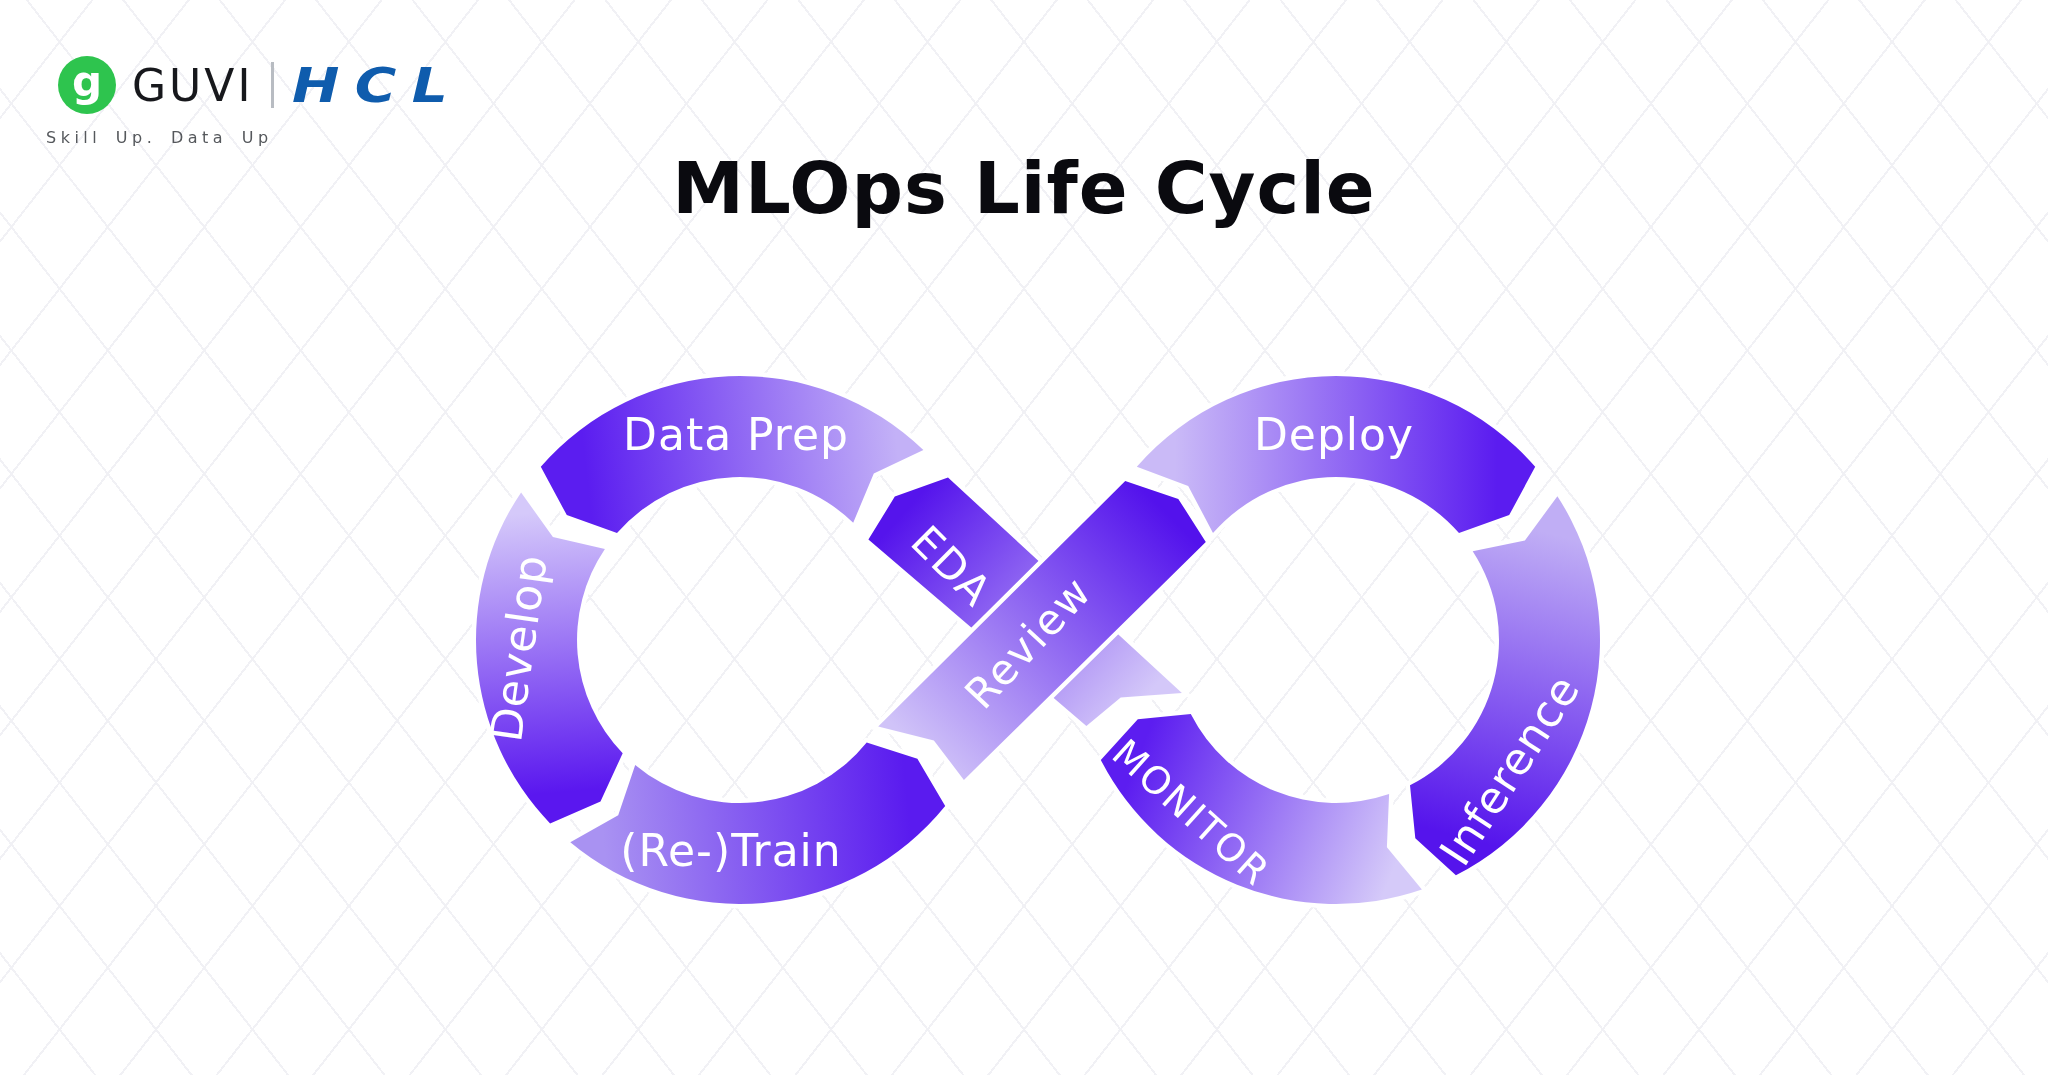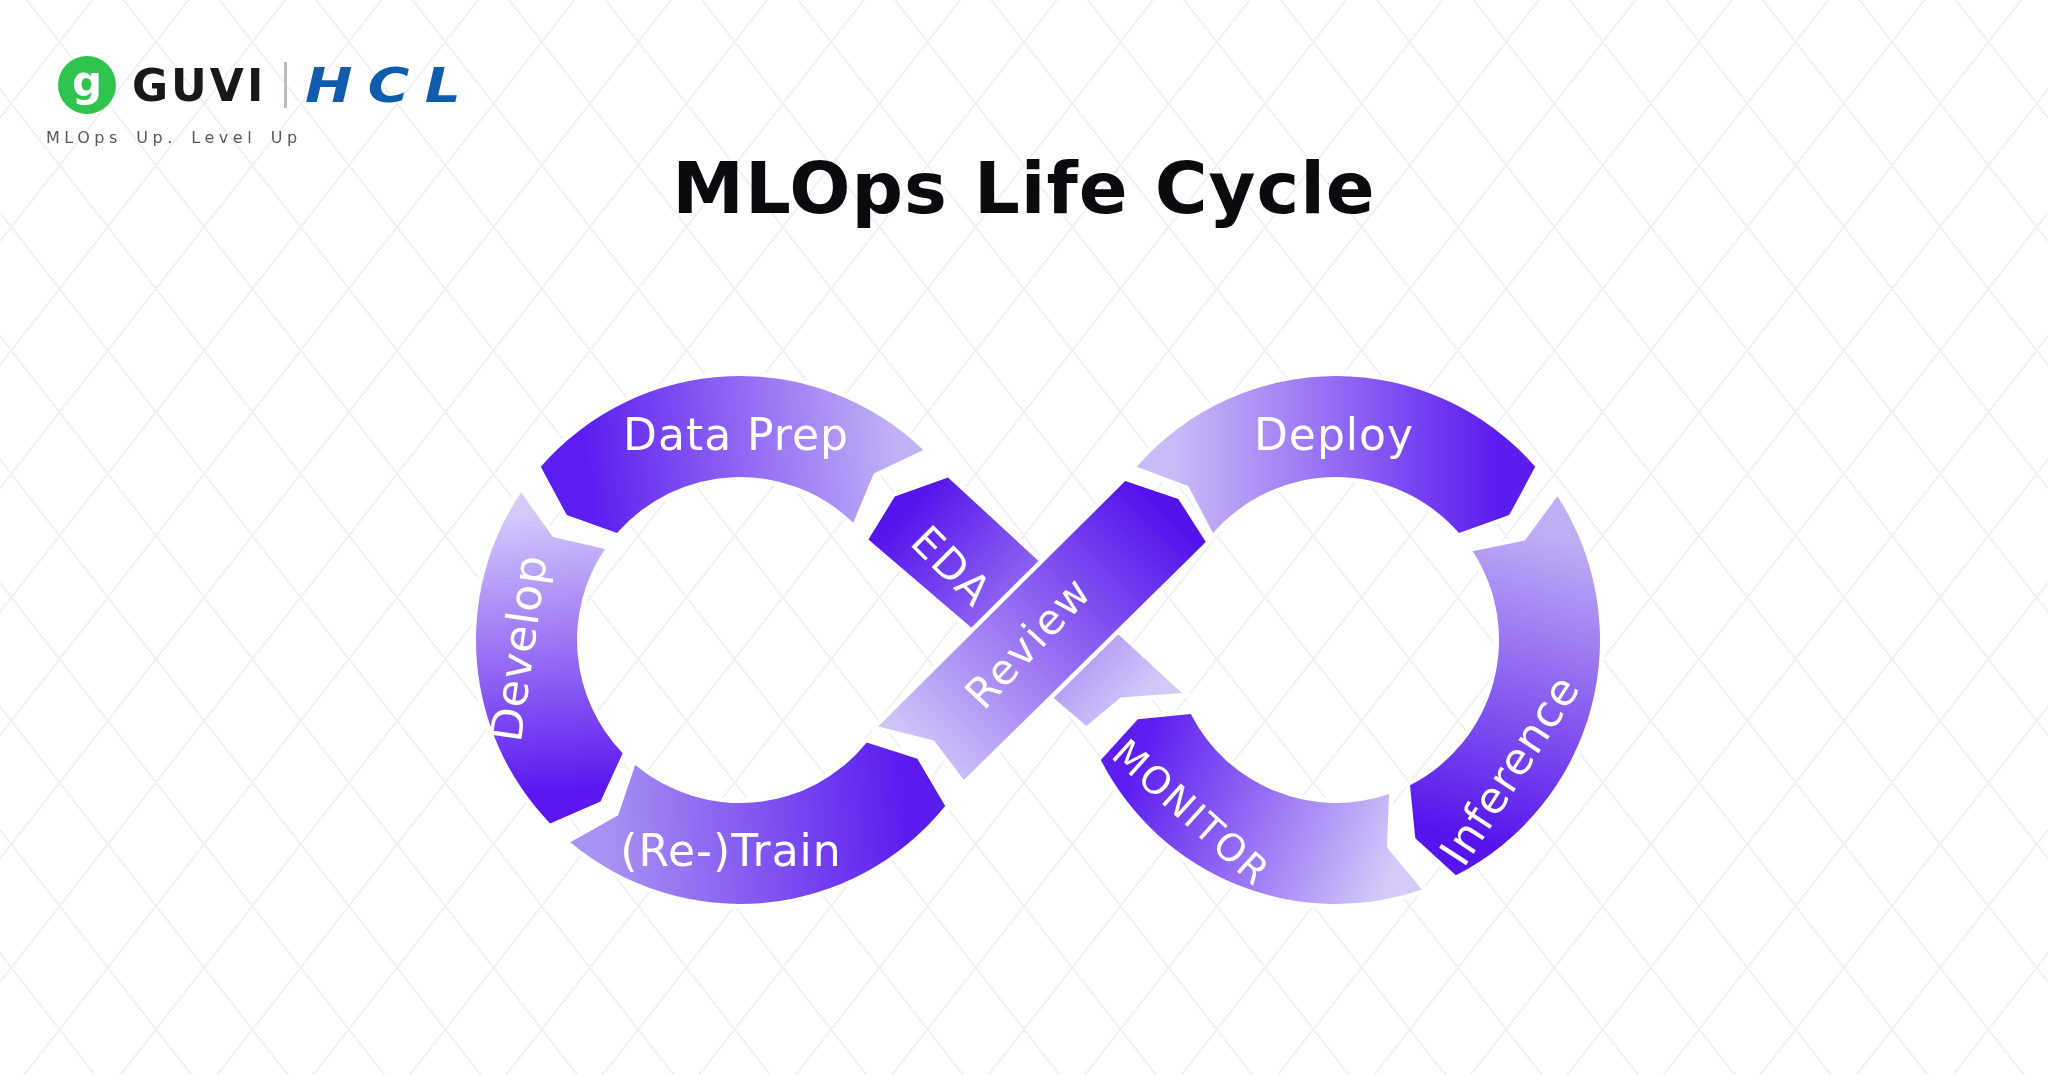--- a/index.html
+++ b/index.html
@@ -20,21 +20,21 @@
   .logo{position:absolute;left:44px;top:56px;}
   .logo-row{display:flex;align-items:center;}
   .logo-circle{
     width:58px;height:58px;border-radius:50%;
     margin-left:14px;
     display:flex;align-items:center;justify-content:center;
     color:#fff;font-size:42px;font-weight:bold;line-height:1;
     padding-bottom:6px;box-sizing:border-box;
   }
   .logo-brand{
-    margin-left:16px;font-size:44px;font-weight:bold;color:#17181c;letter-spacing:3px;
+    margin-left:16px;font-size:44px;font-weight:normal;color:#17181c;letter-spacing:3px;
   }
   .logo-divider{
     width:3px;height:46px;background:#b8bcc2;margin:0 18px;
   }
   .logo-partner{
     font-size:48px;font-weight:800;font-style:italic;letter-spacing:13px;
     transform:scaleX(1.18);transform-origin:left center;
   }
   .logo-tagline{
     margin-top:14px;margin-left:2px;
@@ -64,21 +64,21 @@
 
 <div class="bg-pattern"></div>
 
 <div class="logo">
   <div class="logo-row">
     <div class="logo-circle" style="background: rgb(46, 196, 78);">g</div>
     <div class="logo-brand">GUVI</div>
     <div class="logo-divider"></div>
     <div class="logo-partner" style="color: rgb(15, 92, 173);">HCL</div>
   </div>
-  <div class="logo-tagline">MLOps Up. Level Up</div>
+  <div class="logo-tagline">Skill Up. Data Up</div>
 </div>
 
 <div class="page-title">MLOps Life Cycle</div>
 
 <svg class="diagram" viewBox="0 0 2048 1075">
   <defs>
     <linearGradient id="g-data-prep" gradientUnits="userSpaceOnUse" x1="590" y1="505" x2="900" y2="470">
         <stop offset="0%" stop-color="#5b1df0"></stop>
         <stop offset="100%" stop-color="#c3b1f7"></stop>
       </linearGradient>

